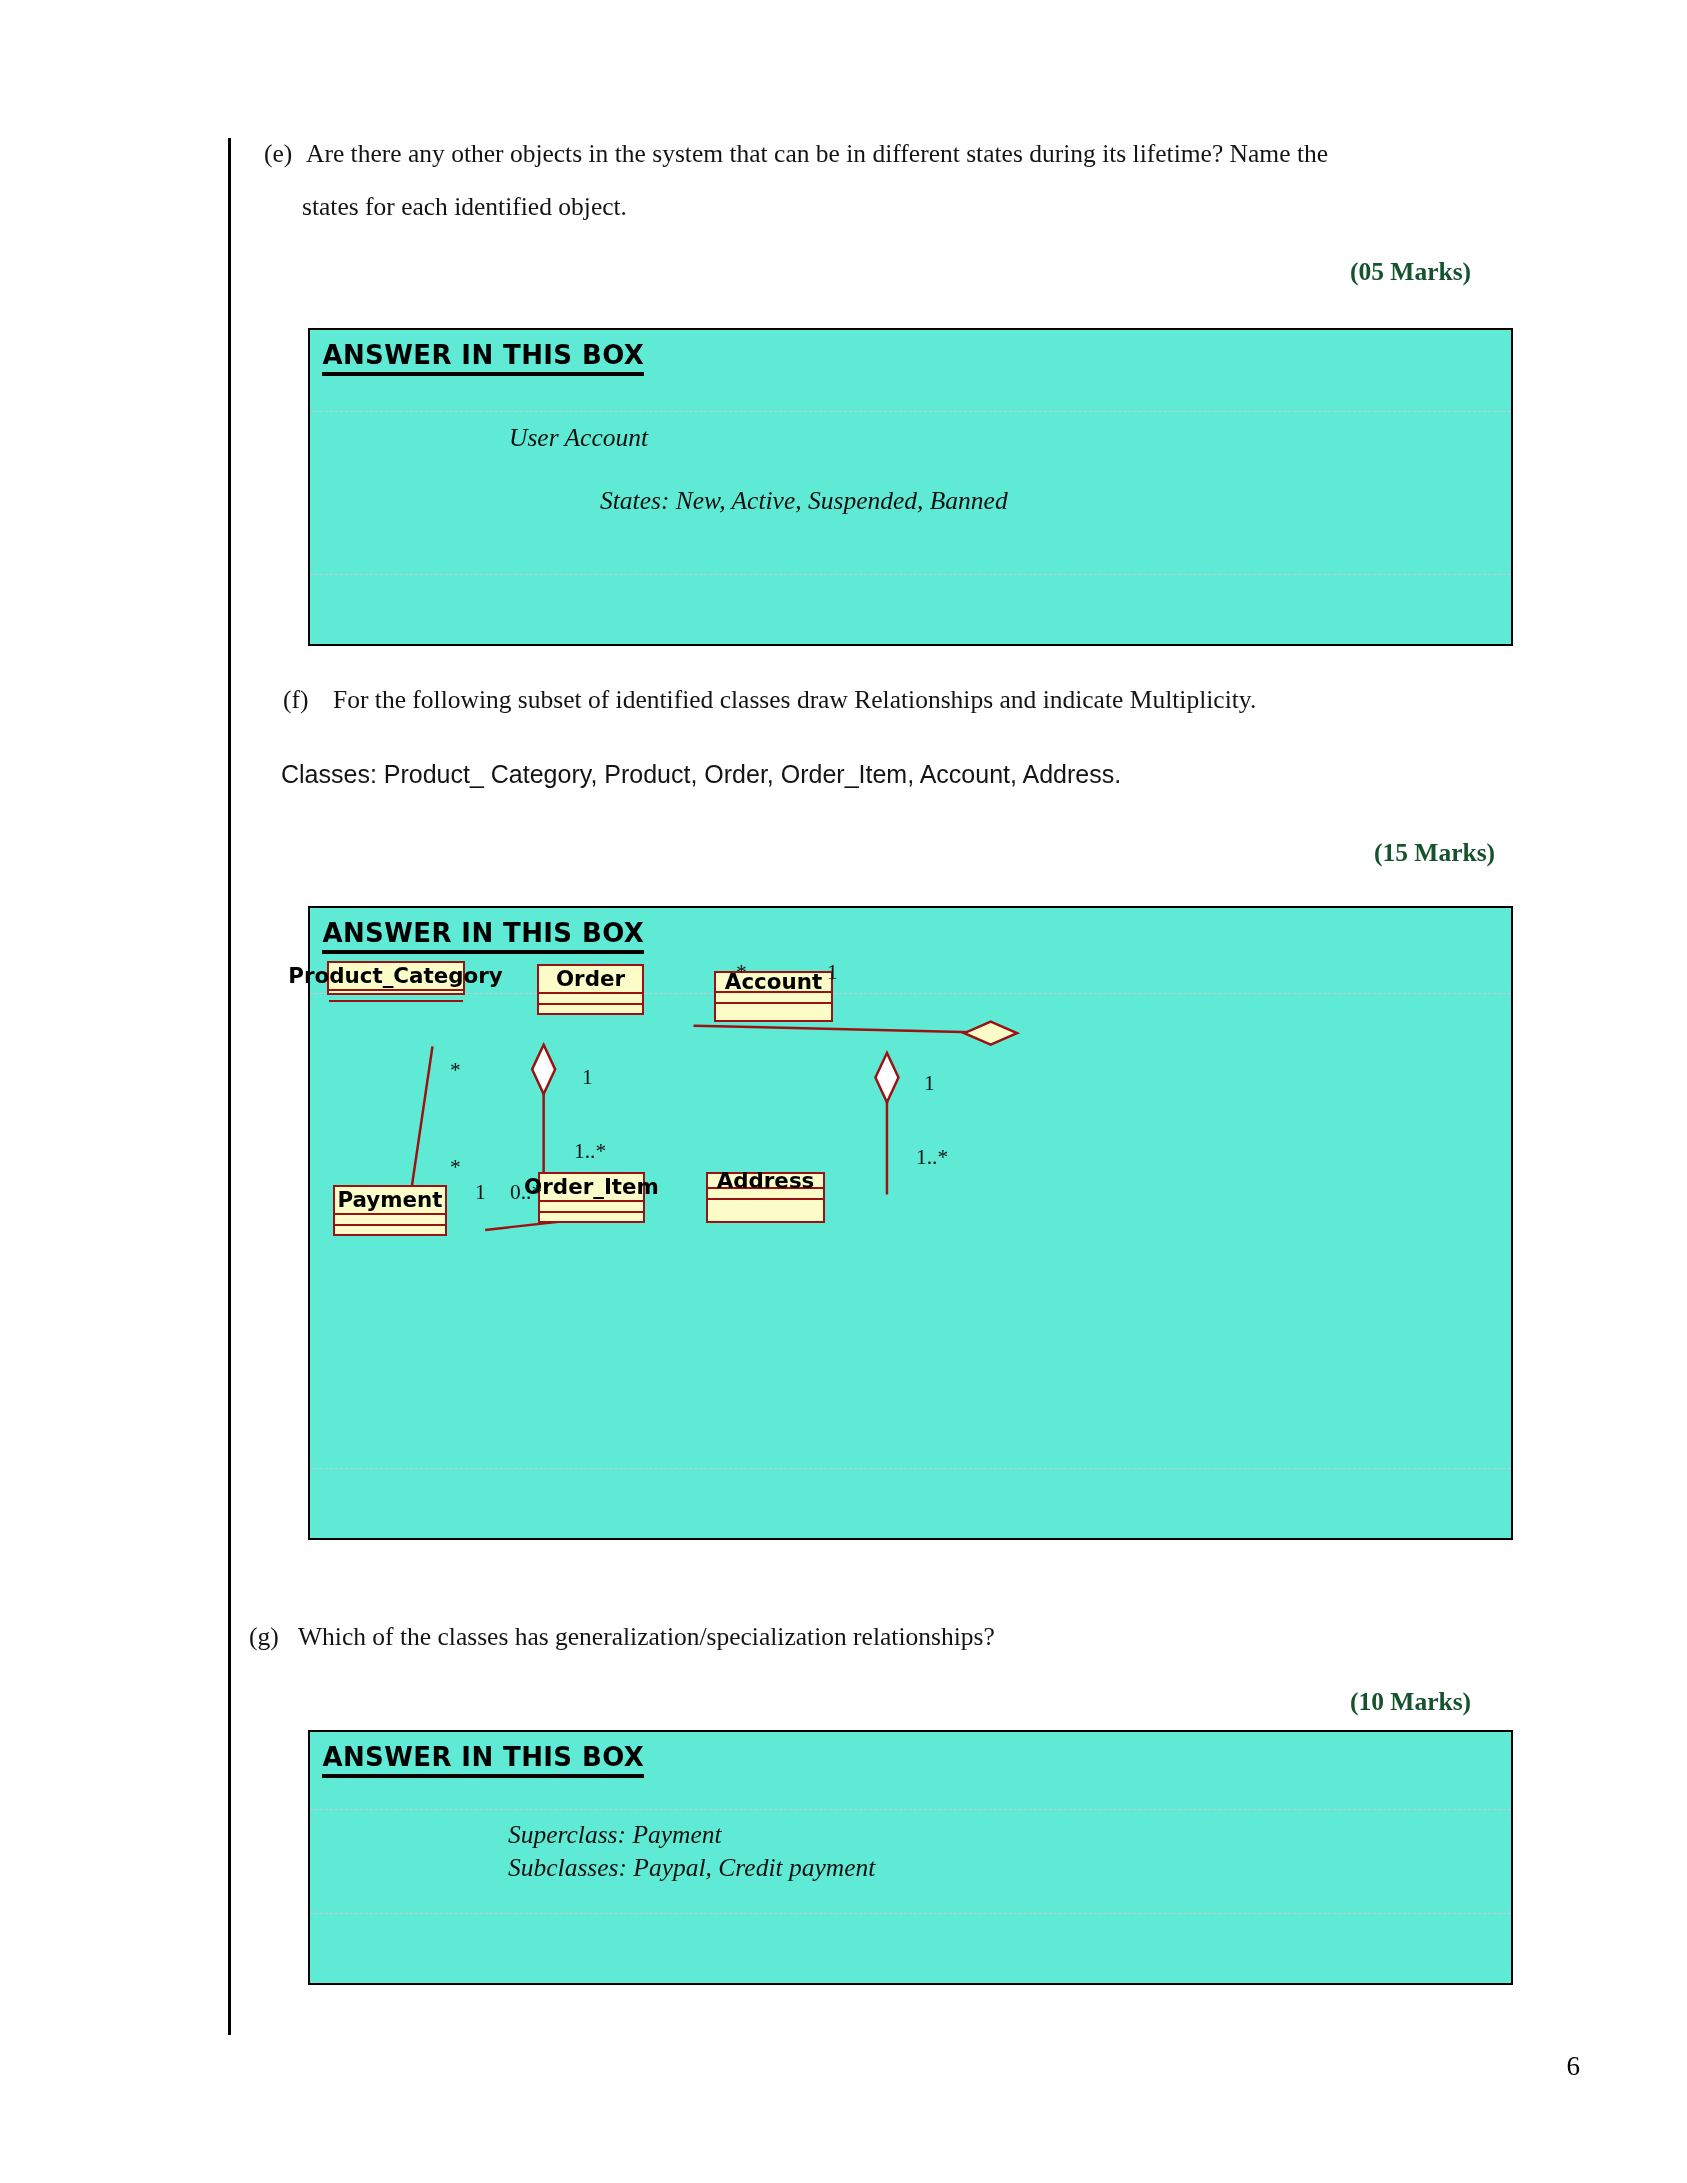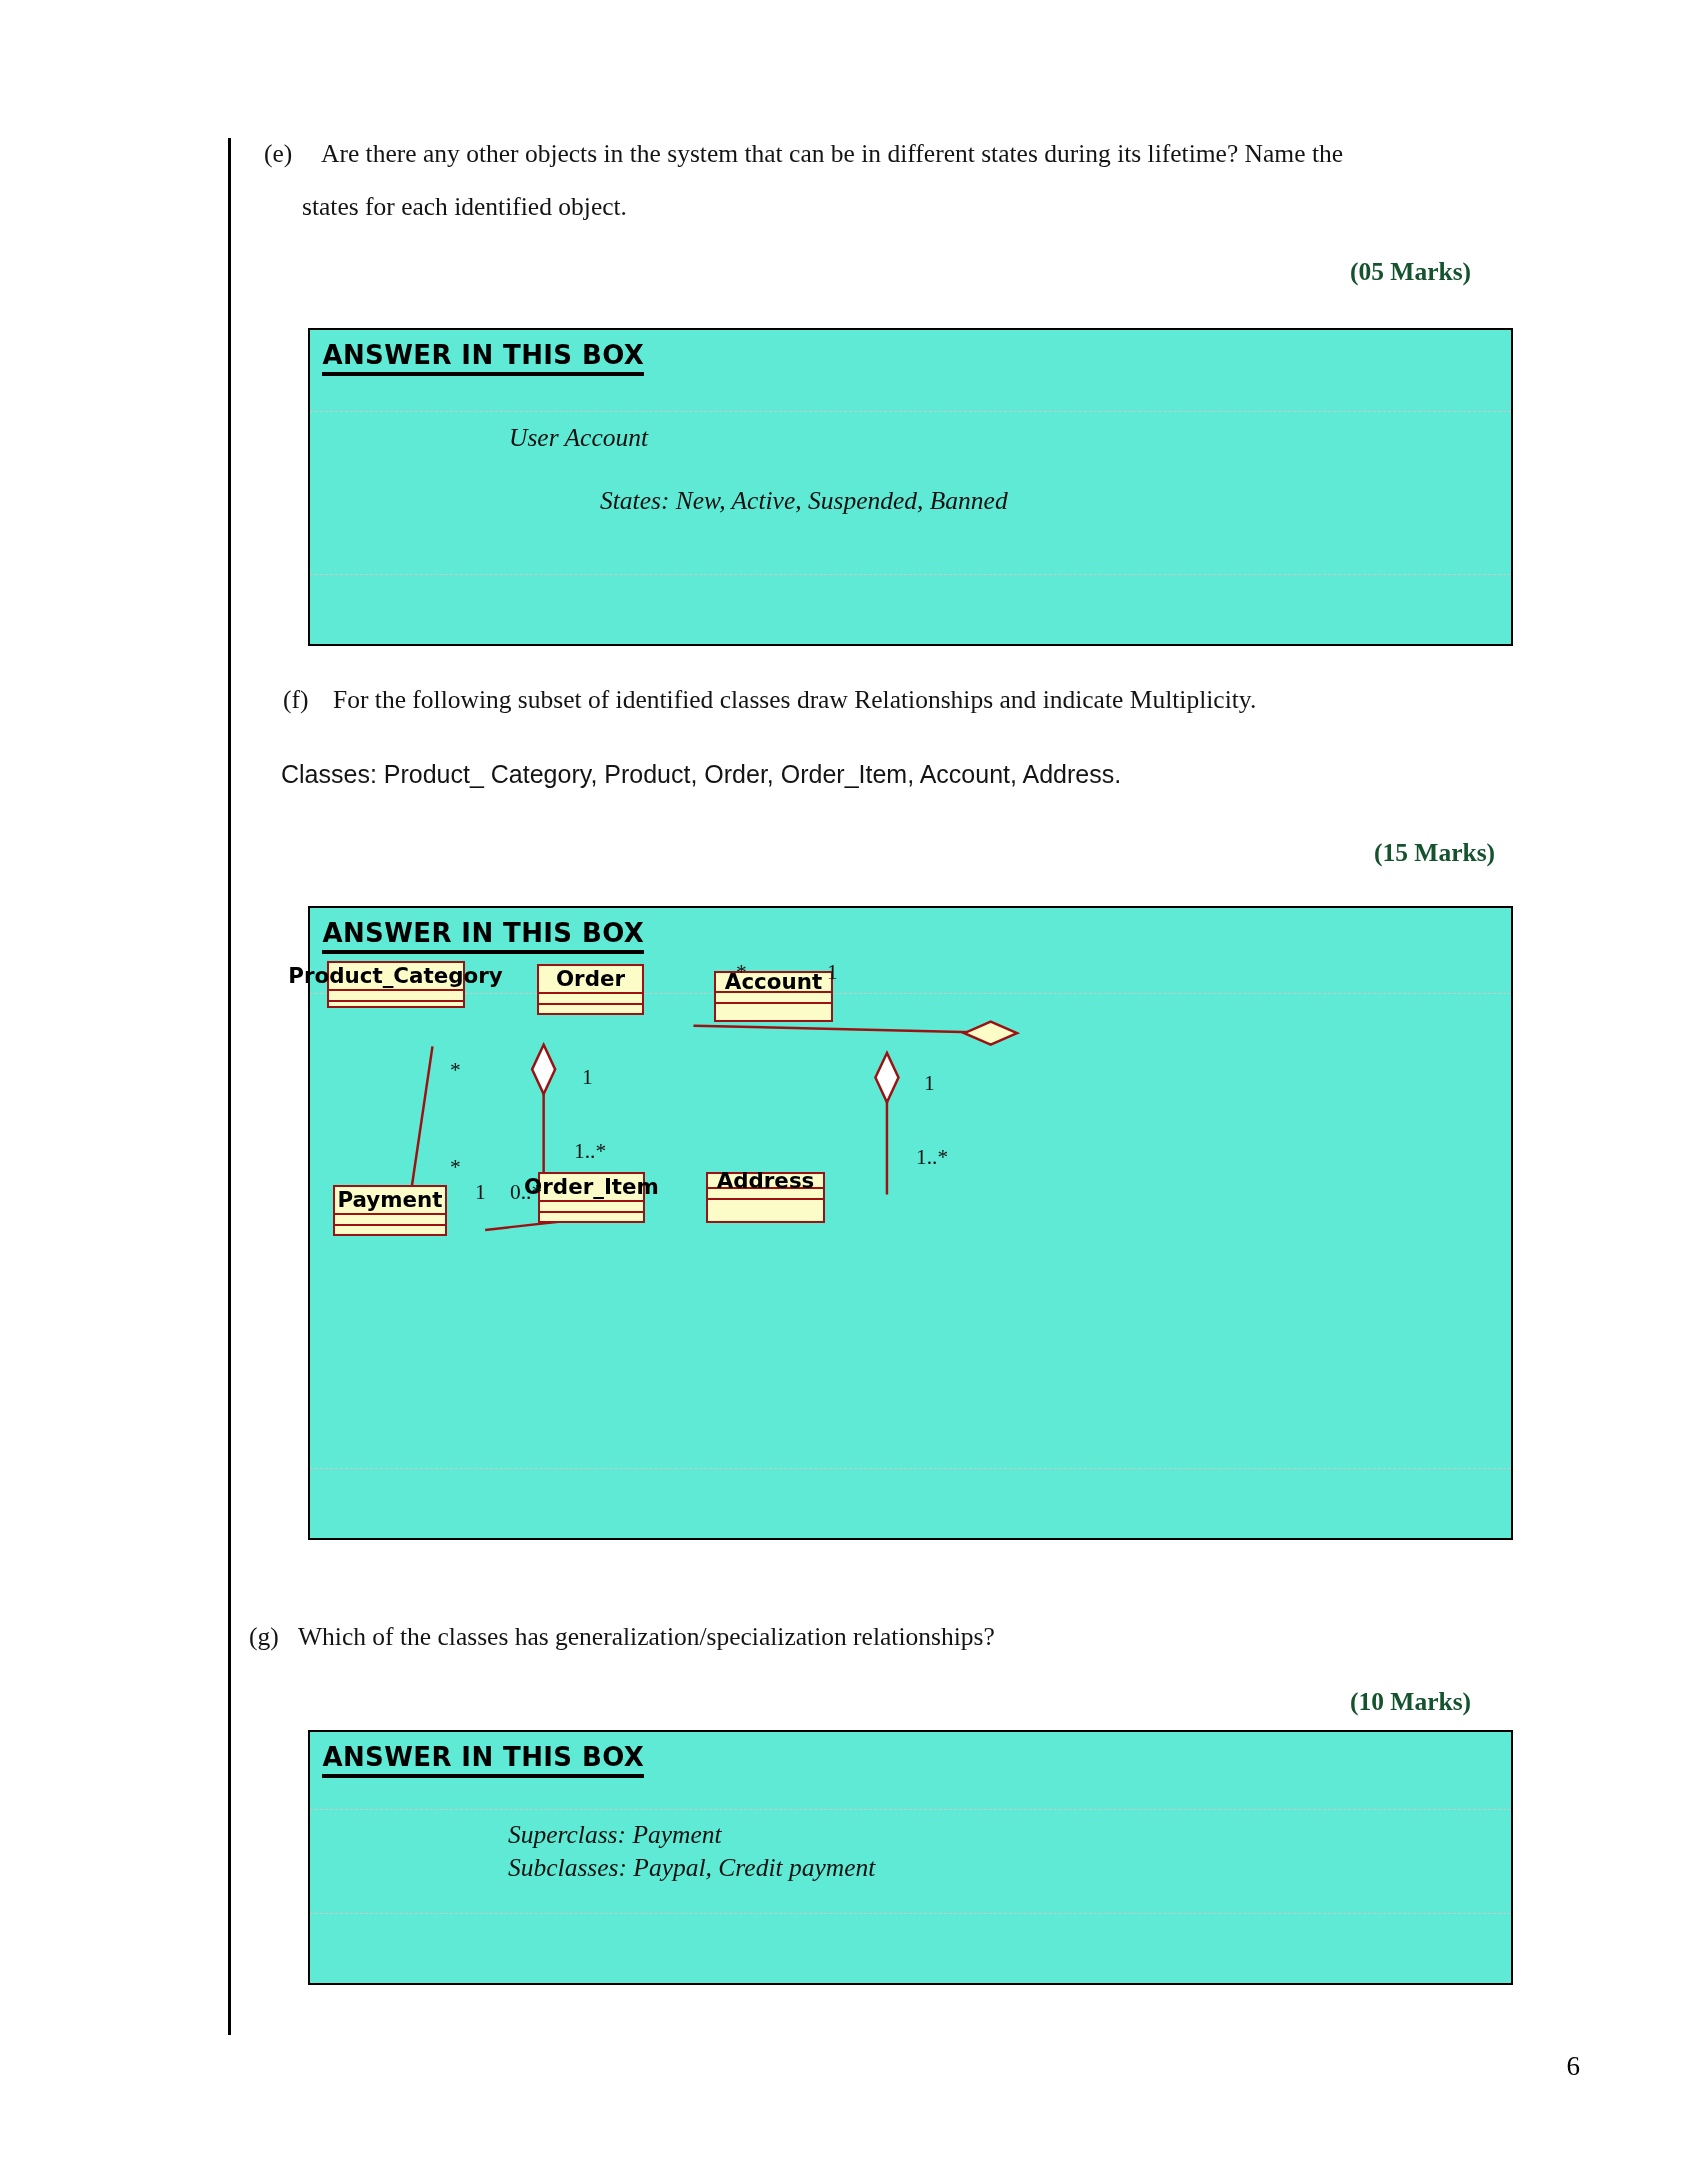--- a/index.html
+++ b/index.html
@@ -135,21 +135,21 @@
     font-size: 27px;
     color: #000;
   }
 </style>
 </head>
 <body>
 
 <div class="left-rule"></div>
 
 <div class="abs q-serif" style="left:264px; top:138px;">(e)</div>
-<div class="abs q-serif" style="left:321px; top:138px;">Are there any other objects in the system that can be in different states during its lifetime? Name the</div>
+<div class="abs q-serif" style="left:306px; top:138px;">Are there any other objects in the system that can be in different states during its lifetime? Name the</div>
 <div class="abs q-serif" style="left:302px; top:191px;">states for each identified object.</div>
 <div class="abs marks" style="left:1350px; top:257px;">(05 Marks)</div>
 
 <div class="answer-box" style="left:308px; top:328px; width:1205px; height:318px;">
   <div class="answer-heading">ANSWER IN THIS BOX</div>
   <div class="dashrule" style="top:81px;"></div>
   <div class="dashrule" style="top:244px;"></div>
   <div class="ans-text" style="left:199px; top:91px;">User Account</div>
   <div class="ans-text" style="left:290px; top:154px;">States: New, Active, Suspended, Banned</div>
 </div>
@@ -175,21 +175,21 @@
 
       <line x1="283" y1="188" x2="283" y2="343" stroke="#9c1111" stroke-width="3"></line>
       <polygon points="283,166 269,196 283,226 297,196" fill="#ffffff" stroke="#9c1111" stroke-width="3"></polygon>
 
       <line x1="700" y1="198" x2="700" y2="348" stroke="#9c1111" stroke-width="3"></line>
       <polygon points="700,176 686,206 700,236 714,206" fill="#ffffff" stroke="#9c1111" stroke-width="3"></polygon>
 
       <line x1="212" y1="391" x2="329" y2="378" stroke="#9c1111" stroke-width="3"></line>
     </svg>
 
-    <div class="uml-class" style="left:16.5px; top:53px; width:138px; height:47px;">
+    <div class="uml-class" style="left:16.5px; top:53px; width:138px; height:34px;">
       <div class="uml-title" style="height:28px;">Product_Category</div>
       <div class="uml-comp" style="height:10.7px;"></div>
       <div class="uml-comp last" style="height:10px;"></div>
     </div>
 
     <div class="uml-class" style="left:227px; top:56px; width:107px; height:51px;">
       <div class="uml-title" style="height:28px;">Order</div>
       <div class="uml-comp" style="height:10.7px;"></div>
       <div class="uml-comp last" style="height:10px;"></div>
     </div>

